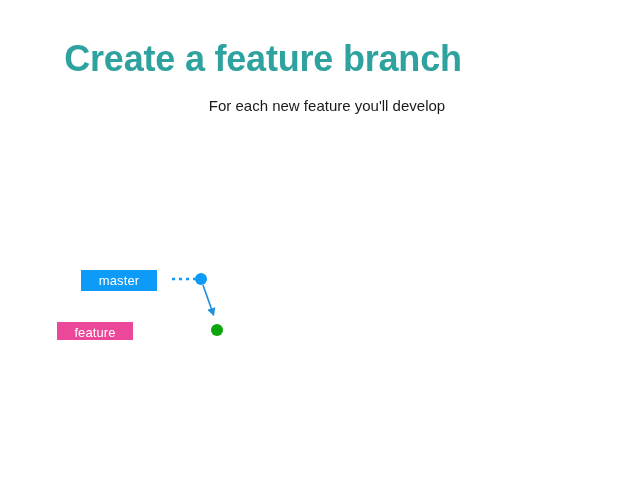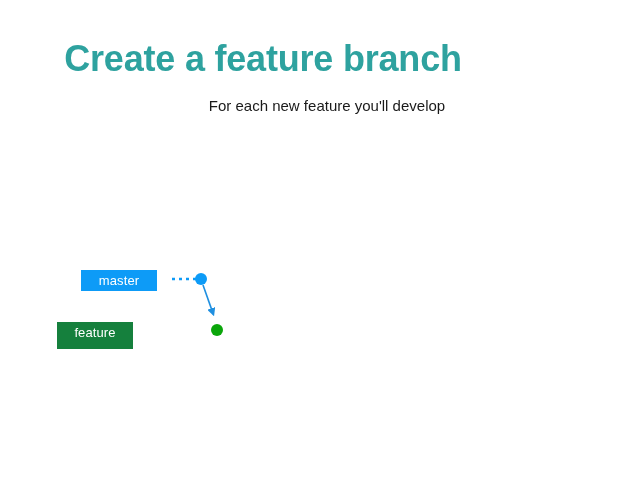--- a/index.html
+++ b/index.html
@@ -89,21 +89,21 @@
 <div id="slide" style="background: rgb(255, 255, 255);">
 
   <div id="slide-title" style="color: rgb(46, 162, 159);">Create a feature branch</div>
 
   <div id="slide-subtitle" style="color: rgb(26, 26, 26); padding-left: 8px;">For each new feature you'll develop</div>
 
   <div id="diagram">
 
     <div class="branch-badge" id="badge-master" style="background: rgb(13, 155, 247); color: rgb(255, 255, 255); left: 57px; top: 270px; width: 76px; height: 21px; line-height: 21px;">master</div>
 
-    <div class="branch-badge" id="badge-feature" style="background: #15803d; color: rgb(255, 255, 255); left: 57px; top: 322px; width: 76px; height: 27px; line-height: 21px;">feature</div>
+    <div class="branch-badge" id="badge-feature" style="background: #ec4899; color: rgb(255, 255, 255); left: 57px; top: 322px; width: 76px; height: 18px; line-height: 21px;">feature</div>
 
     <svg id="graph-svg" viewBox="0 0 638 478">
       <defs>
         <marker id="arrowhead-blue" markerWidth="5.2" markerHeight="5.2" refX="3.8" refY="2.6" orient="auto" markerUnits="strokeWidth">
           <path d="M0,0 L5.2,2.6 L0,5.2 Z" fill="#1f8fe0"></path>
         </marker>
       </defs>
 
       <line id="history-line" x1="172" y1="279" x2="196" y2="279" stroke="#0d9bf7" stroke-width="2.4" stroke-dasharray="3 4" stroke-linecap="butt"></line>
 

